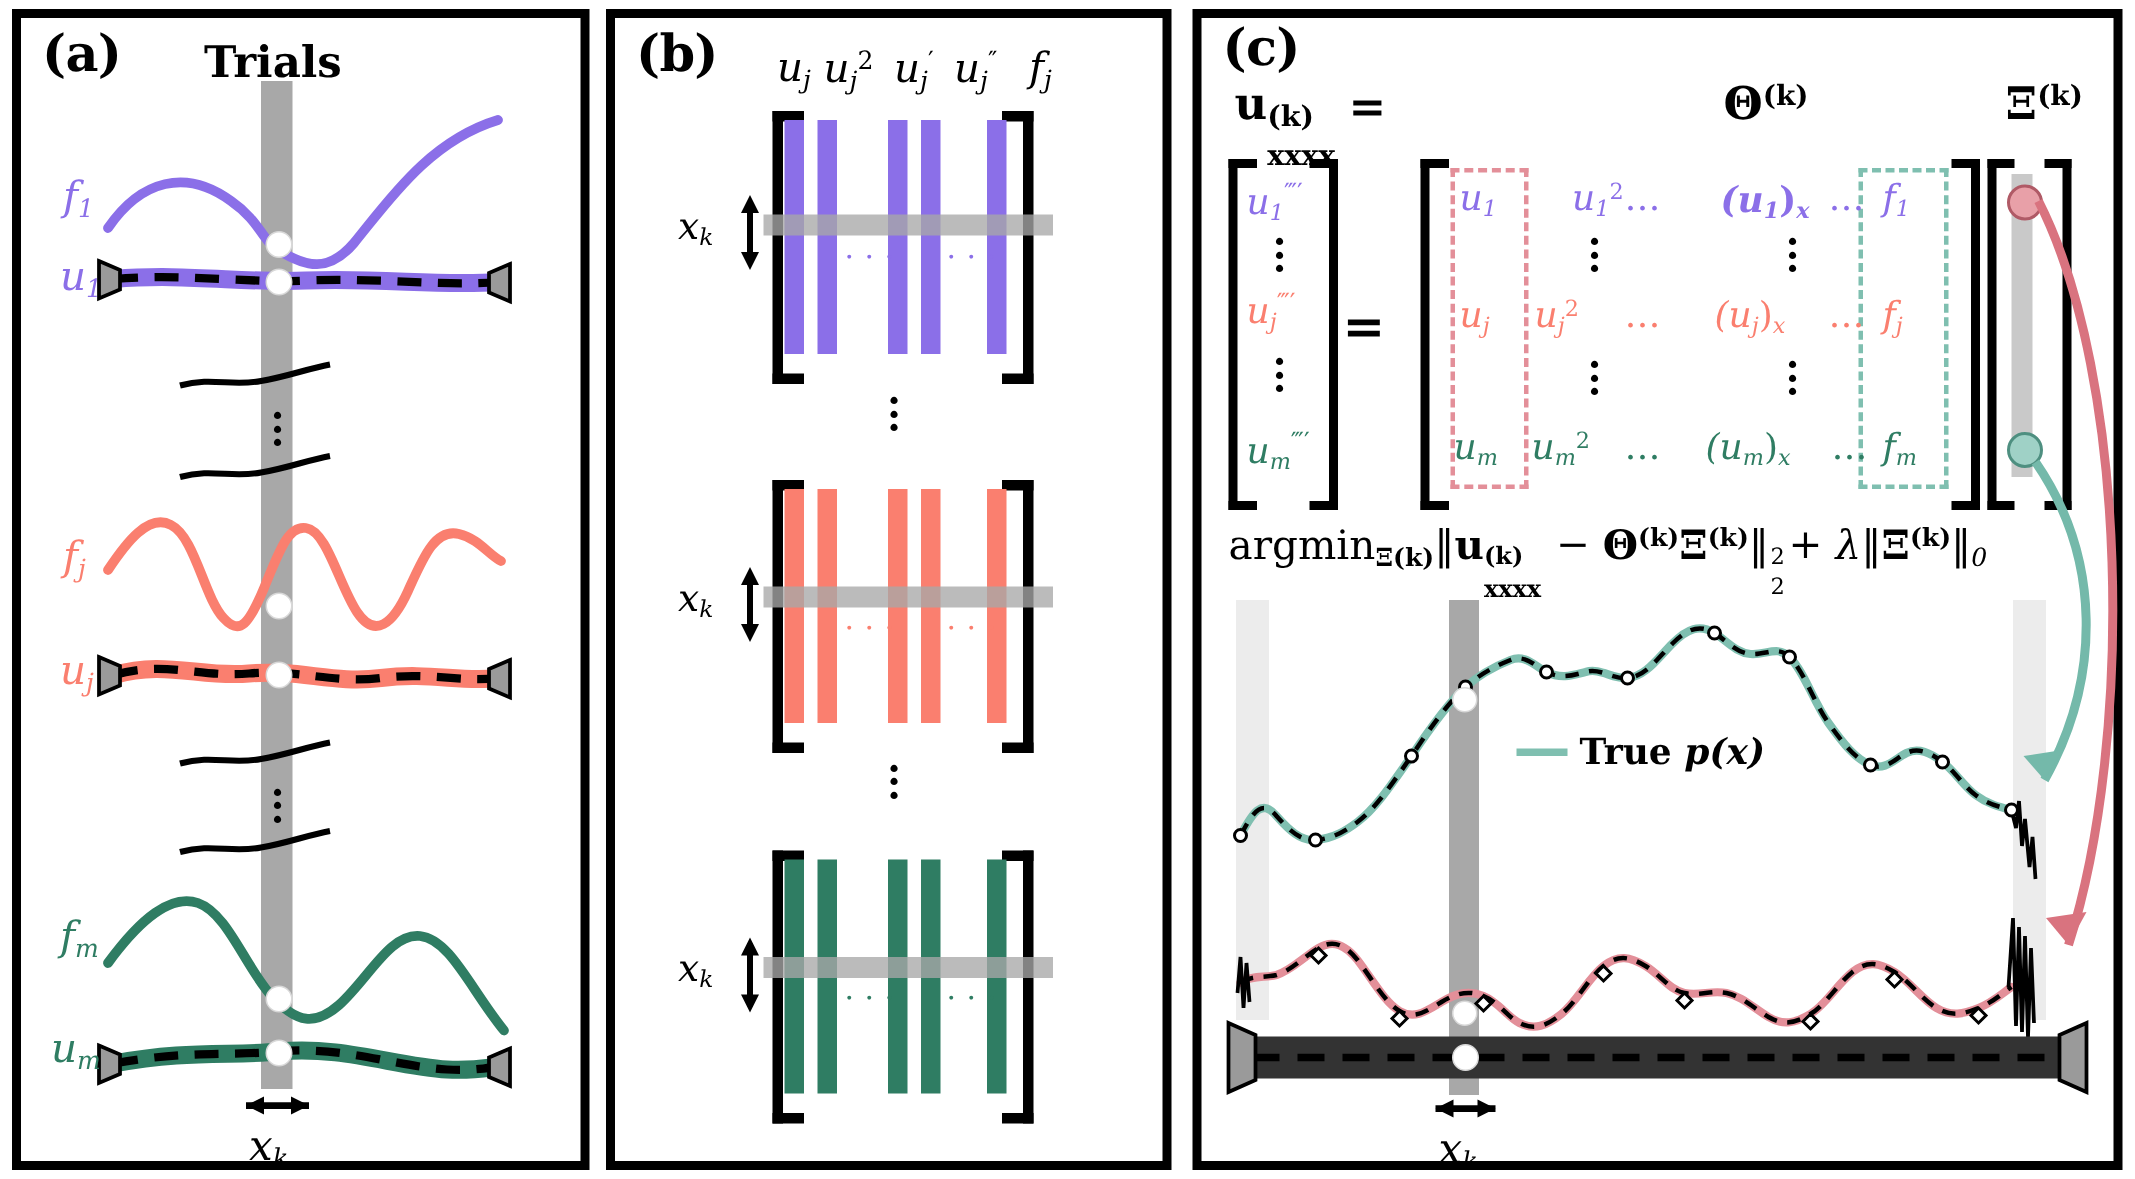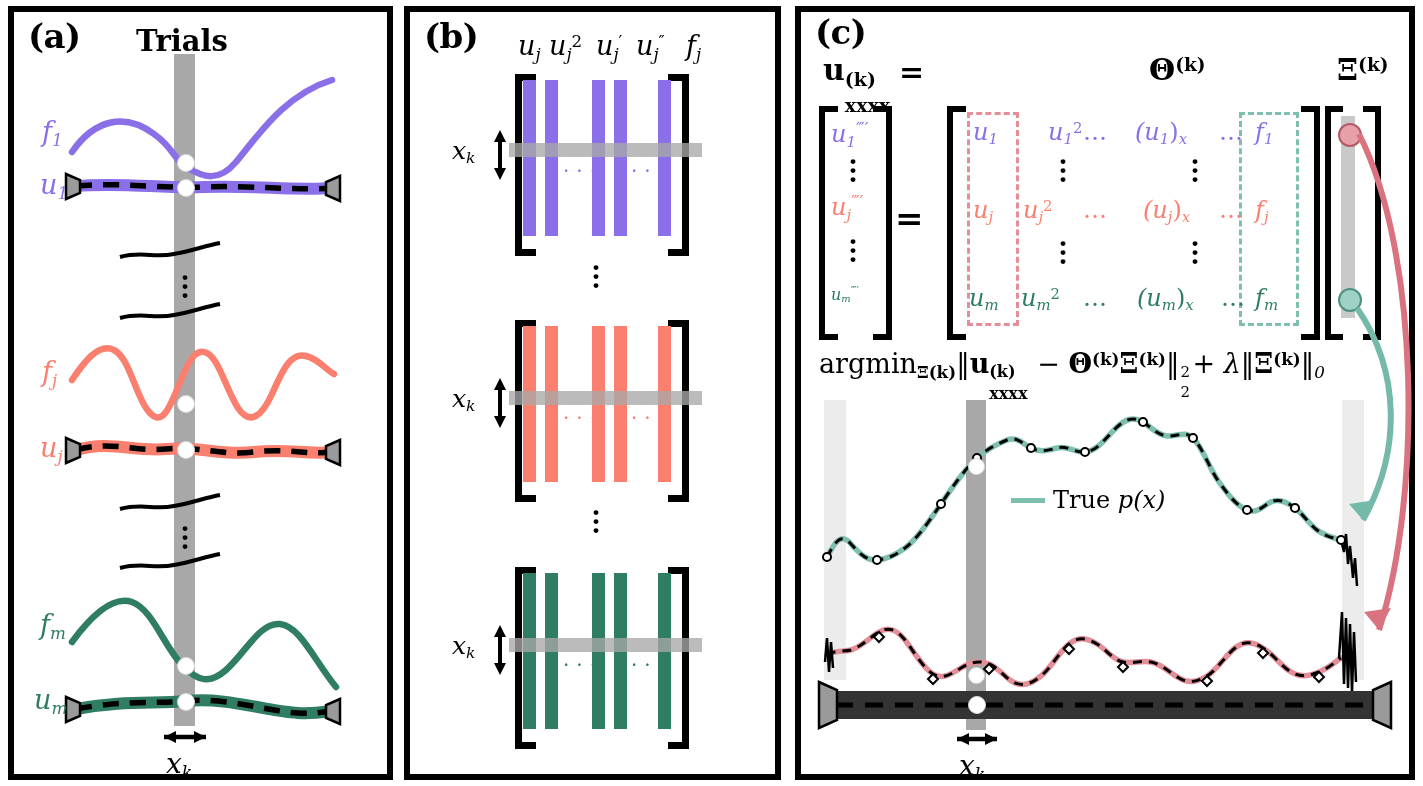--- a/index.html
+++ b/index.html
@@ -29,21 +29,21 @@
   .bar{position:absolute;}
   .xkrow{position:absolute;background:#a8a8a8;opacity:.78;}
   .xklabel{position:absolute;font-size:25px;font-style:italic;}
   .hdots{position:absolute;font-size:20px;letter-spacing:7px;}
   
   .ctext{position:absolute;color:#000;}
   .matbr{position:absolute;border:6px solid #000;}
   .matbr.l{border-right:none;}
   .matbr.r{border-left:none;}
   .dashbox{position:absolute;border:3px dashed;box-sizing:border-box;}
-  .legendbox{position:absolute;}
+  .legendbox{position:absolute;font-weight:bold;}
   .legrow{position:relative;height:25px;white-space:nowrap;font-size:24px;}
   .legswatch{display:inline-block;width:34px;height:20px;vertical-align:middle;position:relative;}
   .leglabel{display:inline-block;vertical-align:middle;padding-left:8px;}
   .shade{position:absolute;background:#ececec;}
 </style>
 </head>
 <body>
 
 <div class="panel" id="panel-a">
   <div class="plabel" style="left:14px;top:4px;">(a)</div>
@@ -255,37 +255,37 @@
       <span>·</span>
     </div>
   <div class="ctext" style="left:30px;top:179px;font-size:24px;color:#fa7f6f;">
     <span class="mathi">u</span><span class="sub">j</span><span class="sup" style="font-size:.7em;">‴′</span>
   </div>
   <div class="vdots" style="left:44px;top:226px;width:16px;">
       <span>·</span>
       <span>·</span>
       <span>·</span>
     </div>
-  <div class="ctext" style="left:30px;top:272px;font-size:16px;color:#2f7d63;">
+  <div class="ctext" style="left:30px;top:272px;font-size:24px;color:#2f7d63;">
     <span class="mathi">u</span><span class="sub">m</span><span class="sup" style="font-size:.7em;">‴′</span>
   </div>
 
   <div class="ctext" style="left:94px;top:186px;font-size:34px;font-weight:bold;">=</div>
 
   <div class="matbr l" style="left:146px;top:94px;width:13px;height:222px;"></div>
   <div class="matbr r" style="left:500px;top:94px;width:13px;height:222px;"></div>
 
   <div class="dashbox" style="left:166px;top:100px;width:52px;height:214px;border-color:#e38f99;"></div>
   <div class="dashbox" style="left:438px;top:100px;width:60px;height:214px;border-color:#7fbfb0;"></div>
 
   <div class="ctext" style="left:166px;top:106px;font-size:24px;color:#8b6fe8;width:340px;">
     <span style="position:absolute;left:6px;"><span class="mathi">u</span><span class="sub">1</span></span>
     <span style="position:absolute;left:41px;margin-left:40px;"><span class="mathi">u</span><span class="sub">1</span><span class="sup">2</span></span>
     <span style="position:absolute;left:116px;">…</span>
-    <span style="position:absolute;left:168px;"><span class="mathi">(u</span><span class="sub">1</span><span>)</span><span class="sub mathi">x</span></span>
+    <span style="position:absolute;left:180px;font-weight:bold;"><span class="mathi">(u</span><span class="sub">1</span><span>)</span><span class="sub mathi">x</span></span>
     <span style="position:absolute;left:252px;">…</span>
     <span style="position:absolute;left:288px;"><span class="mathi">f</span><span class="sub">1</span></span>
   </div>
   <div class="vdots" style="left:254px;top:146px;width:16px;">
       <span>·</span>
       <span>·</span>
       <span>·</span>
     </div>
   <div class="vdots" style="left:386px;top:146px;width:16px;">
       <span>·</span>

